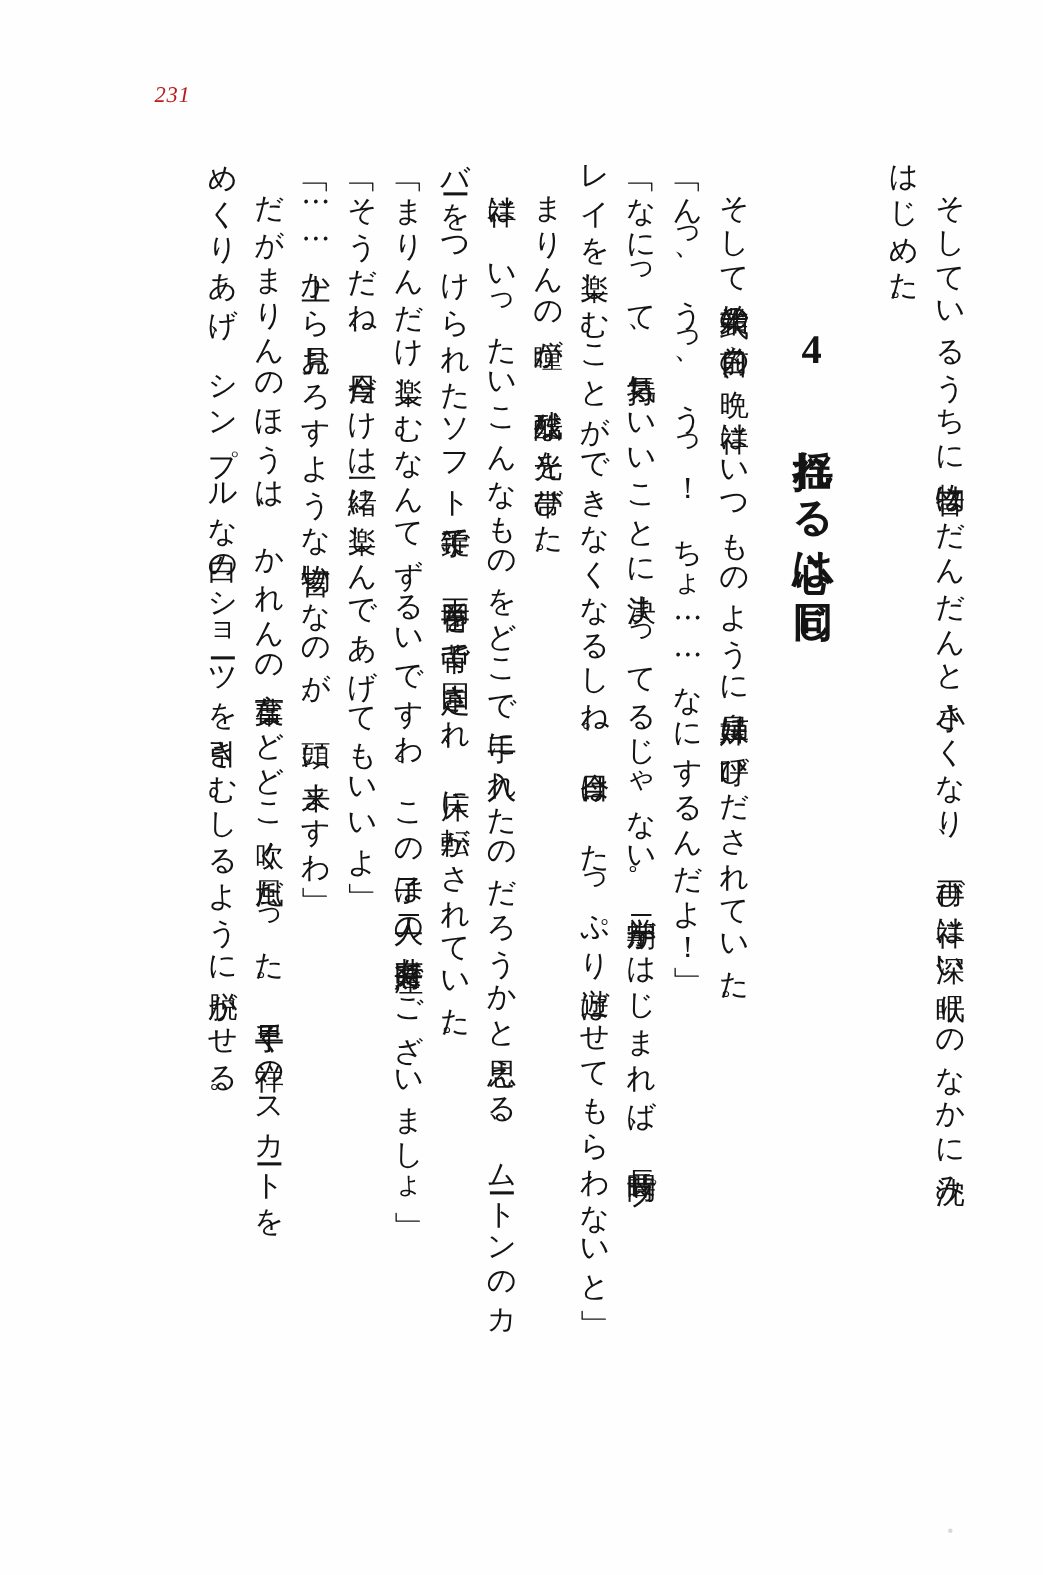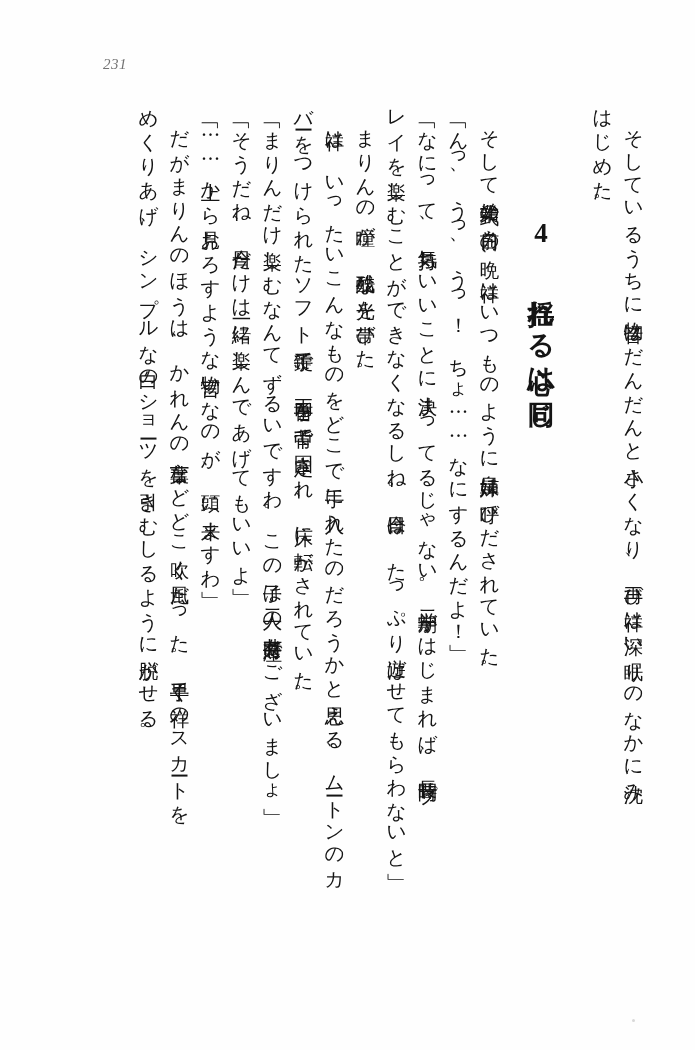--- a/index.html
+++ b/index.html
@@ -23,21 +23,21 @@
   }
 
   
   .page-number {
     position: absolute;
     left: 103px;
     top: 56px;
     font-size: 15px;
     font-style: italic;
     font-family: "Liberation Serif", "DejaVu Serif", serif;
-    color: #737373;
+    color: #b91c1c;
     letter-spacing: 0.5px;
   }
 
   
   .vtext {
     position: absolute;
     top: 96px;
     right: 52px;
     left: 78px;
     height: 880px;

